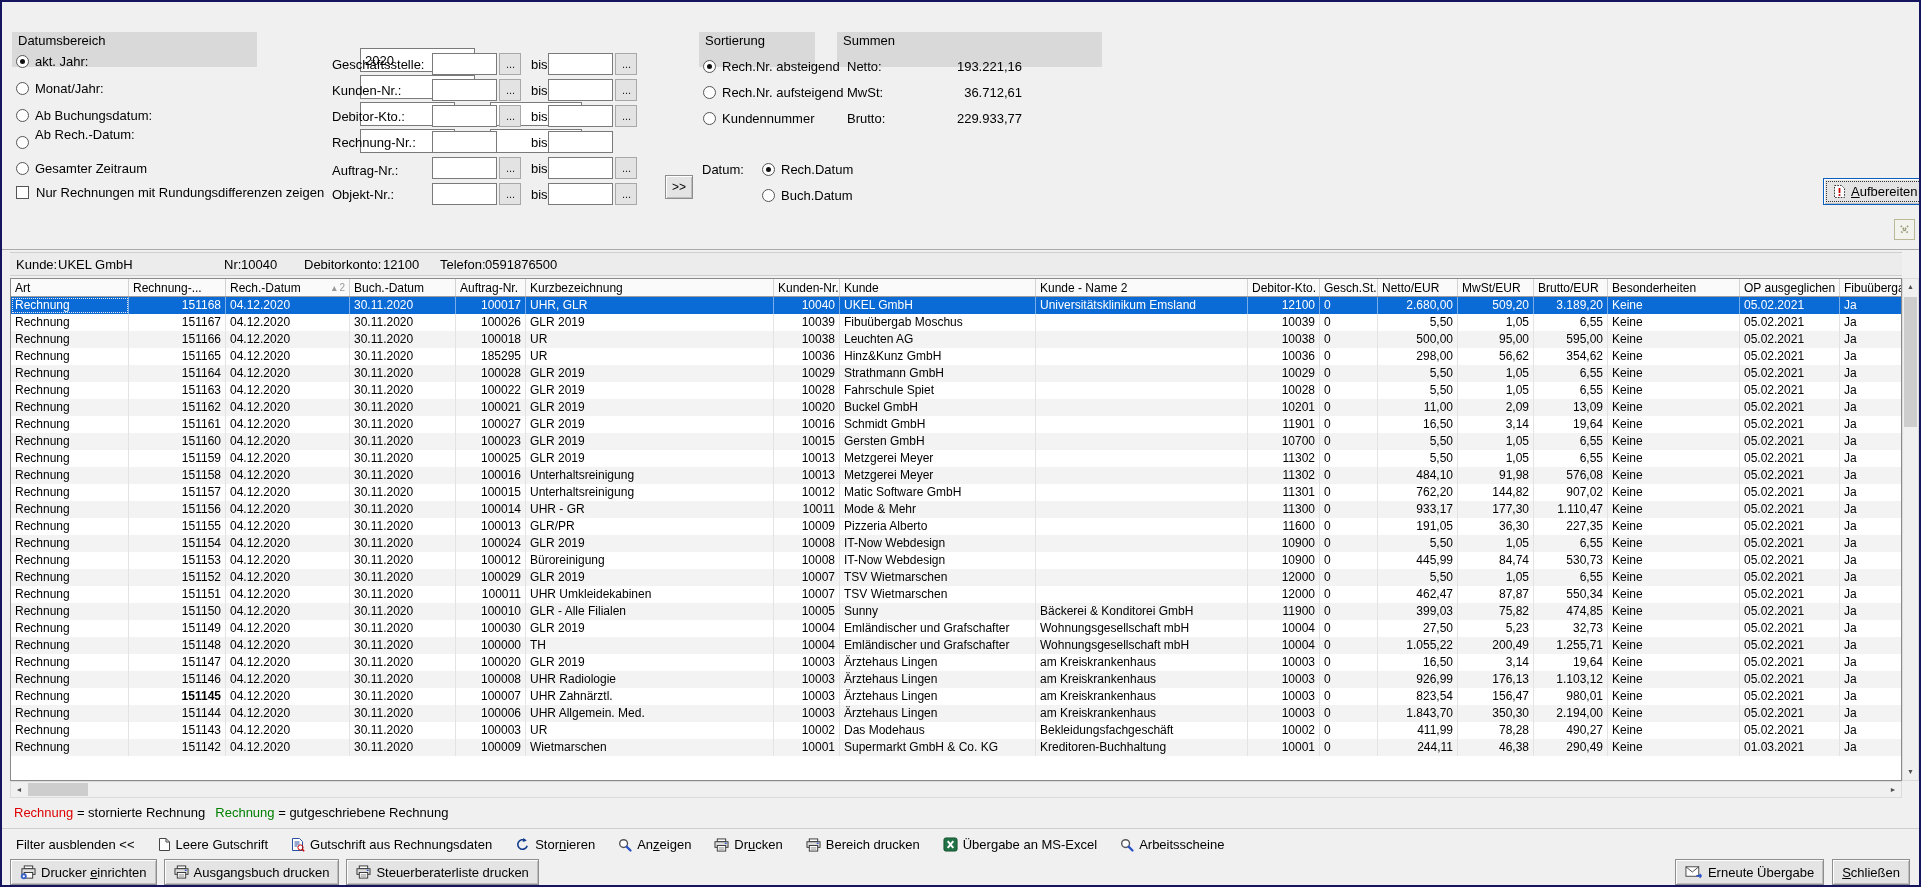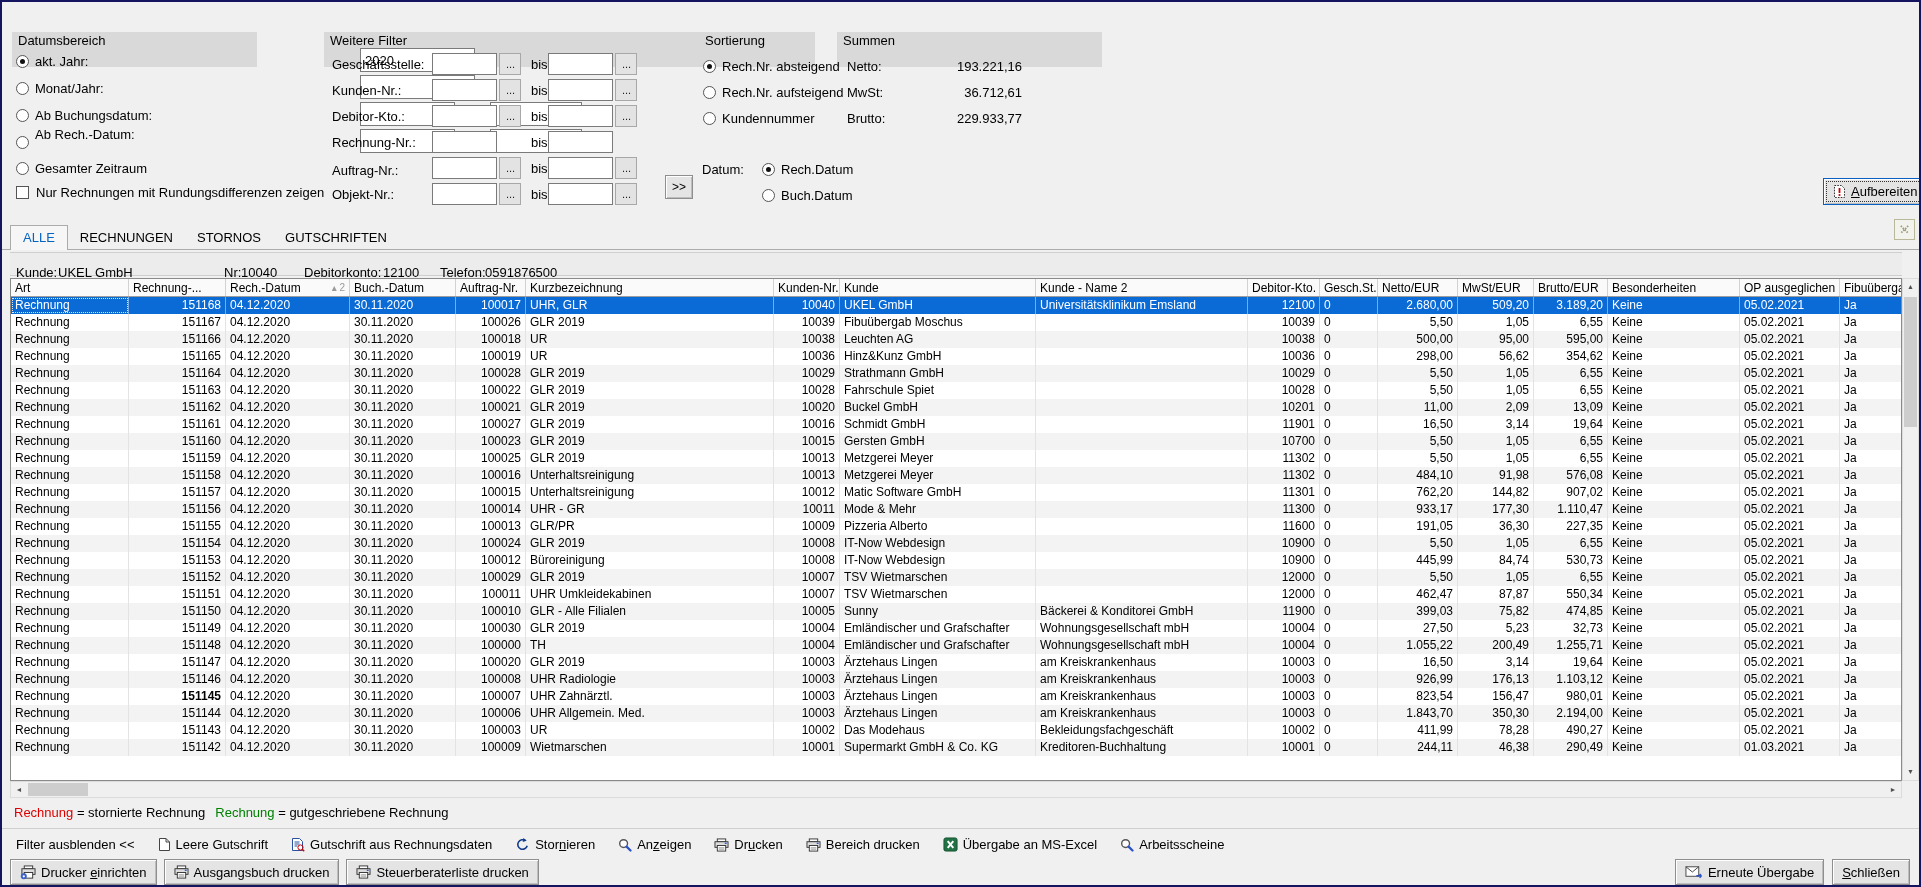--- a/index.html
+++ b/index.html
@@ -30,21 +30,21 @@
   .smallbtn{position:absolute;width:21px;height:21px;background:#f3f3ee;border:1px solid #b9b99a;
     display:flex;align-items:center;justify-content:center;}
   
   .tabbar{position:absolute;left:8px;top:222px;right:25px;height:26px;display:flex;align-items:flex-end;}
   .tabline{position:absolute;left:0;top:247px;width:1921px;height:1px;background:#ababab;}
   .tab{padding:4px 12px 5px 12px;font-size:13px;color:#000;white-space:nowrap;}
   .tab.active{background:#f6f6f6;border:1px solid #ababab;border-bottom:none;color:#0563c1;position:relative;z-index:2;}
   
   .infobar{position:absolute;left:8px;top:250px;width:1892px;height:24px;background:#ececec;
     border-top:1px solid #cfcfcf;border-bottom:1px solid #cfcfcf;font-size:13px;}
-  .infobar span{position:absolute;top:12px;white-space:nowrap;}
+  .infobar span{position:absolute;top:4px;white-space:nowrap;}
   
   .grid{position:absolute;left:8px;top:276px;width:1892px;height:503px;background:#fff;
     border:1px solid #8a8a8a;overflow:hidden;font-size:12px;}
   .grow{display:flex;height:17px;align-items:stretch;}
   .ghead{height:18px;background:#fafafa;border-bottom:1px solid #9d9d9d;}
   .gcell{flex:none;padding:1px 4px;white-space:nowrap;overflow:hidden;border-right:1px solid #e3e3e3;line-height:14px;}
   .ghead .gcell{border-right:1px solid #d2d2d2;display:flex;justify-content:space-between;align-items:center;}
   .gcell.r{text-align:right;}
   .grow.odd{background:#f3f3f3;}
   .grow.sel{background:#0a6ad6;color:#fff;}
@@ -72,21 +72,20 @@
   .sumvalue{position:absolute;width:120px;text-align:right;font-size:13px;}
   u{text-decoration:underline;}
 </style>
 </head>
 <body>
 
 <div class="window">
 
 
   <div class="cap" style="left:10px;top:30px;width:245px">Datumsbereich</div>
-  <div class="cap" style="left:322px;top:30px;width:390px">Weitere Filter</div>
   <div class="cap" style="left:697px;top:30px;width:116px">Sortierung</div>
   <div class="cap" style="left:835px;top:30px;width:265px">Summen</div>
 
   <span class="radio sel" style="left:14px;top:53px"></span>
   <span class="flabel" style="left:33px;top:52px">akt. Jahr:</span>
   <input class="tbox" style="left: 358px; top: 46px; width: 115px;" value="2020">
 
   <span class="radio" style="left:14px;top:80px"></span>
   <span class="flabel" style="left:33px;top:79px">Monat/Jahr:</span>
   <input class="tbox" style="left: 358px; top: 73px; width: 115px;" value="">
@@ -177,26 +176,20 @@
         <svg width="13" height="15" viewBox="0 0 13 15">
           <path d="M1.5 1.5h7l3 3v9h-10z" fill="#fff" stroke="#333" stroke-dasharray="1.6 1.2"></path>
           <path d="M6.5 4v5" stroke="#c00" stroke-width="1.8"></path>
           <circle cx="6.5" cy="11" r="1.1" fill="#c00"></circle>
         </svg>
       </span>
     <span id="aufb-label"><u>A</u>ufbereiten</span>
   </button>
 
   <div class="tabline"></div>
-  <div class="tabbar" id="tabbar">
-      <div class="tab active">ALLE</div>
-      <div class="tab">RECHNUNGEN</div>
-      <div class="tab">STORNOS</div>
-      <div class="tab">GUTSCHRIFTEN</div>
-    </div>
   <button class="smallbtn" style="left:1892px;top:217px">
     <span class="icon" id="dotted-icon">
         <svg width="11" height="11" viewBox="0 0 12 12">
           <path d="M2 2l8 8M10 2l-8 8" stroke="#9a9a7a" stroke-width="2" stroke-dasharray="1.6 1.4"></path>
         </svg>
       </span>
   </button>
 
   <div class="infobar">
     <span style="left:6px">Kunde:</span>
@@ -320,21 +313,21 @@
           <div class="gcell r" style="width: 74px;">595,00</div>
           <div class="gcell" style="width: 132px;">Keine</div>
           <div class="gcell" style="width: 100px;">05.02.2021</div>
           <div class="gcell" style="width: 62px;">Ja</div>
         </div>
         <div class="grow">
           <div class="gcell" style="width: 118px;">Rechnung</div>
           <div class="gcell r" style="width: 97px;">151165</div>
           <div class="gcell" style="width: 124px;">04.12.2020</div>
           <div class="gcell" style="width: 106px;">30.11.2020</div>
-          <div class="gcell r" style="width: 70px;">100019</div>
+          <div class="gcell r" style="width: 70px;">185295</div>
           <div class="gcell" style="width: 248px;">UR</div>
           <div class="gcell r" style="width: 66px;">10036</div>
           <div class="gcell" style="width: 196px;">Hinz&amp;Kunz GmbH</div>
           <div class="gcell" style="width: 212px;"></div>
           <div class="gcell r" style="width: 72px;">10036</div>
           <div class="gcell" style="width: 58px;">0</div>
           <div class="gcell r" style="width: 80px;">298,00</div>
           <div class="gcell r" style="width: 76px;">56,62</div>
           <div class="gcell r" style="width: 74px;">354,62</div>
           <div class="gcell" style="width: 132px;">Keine</div>

